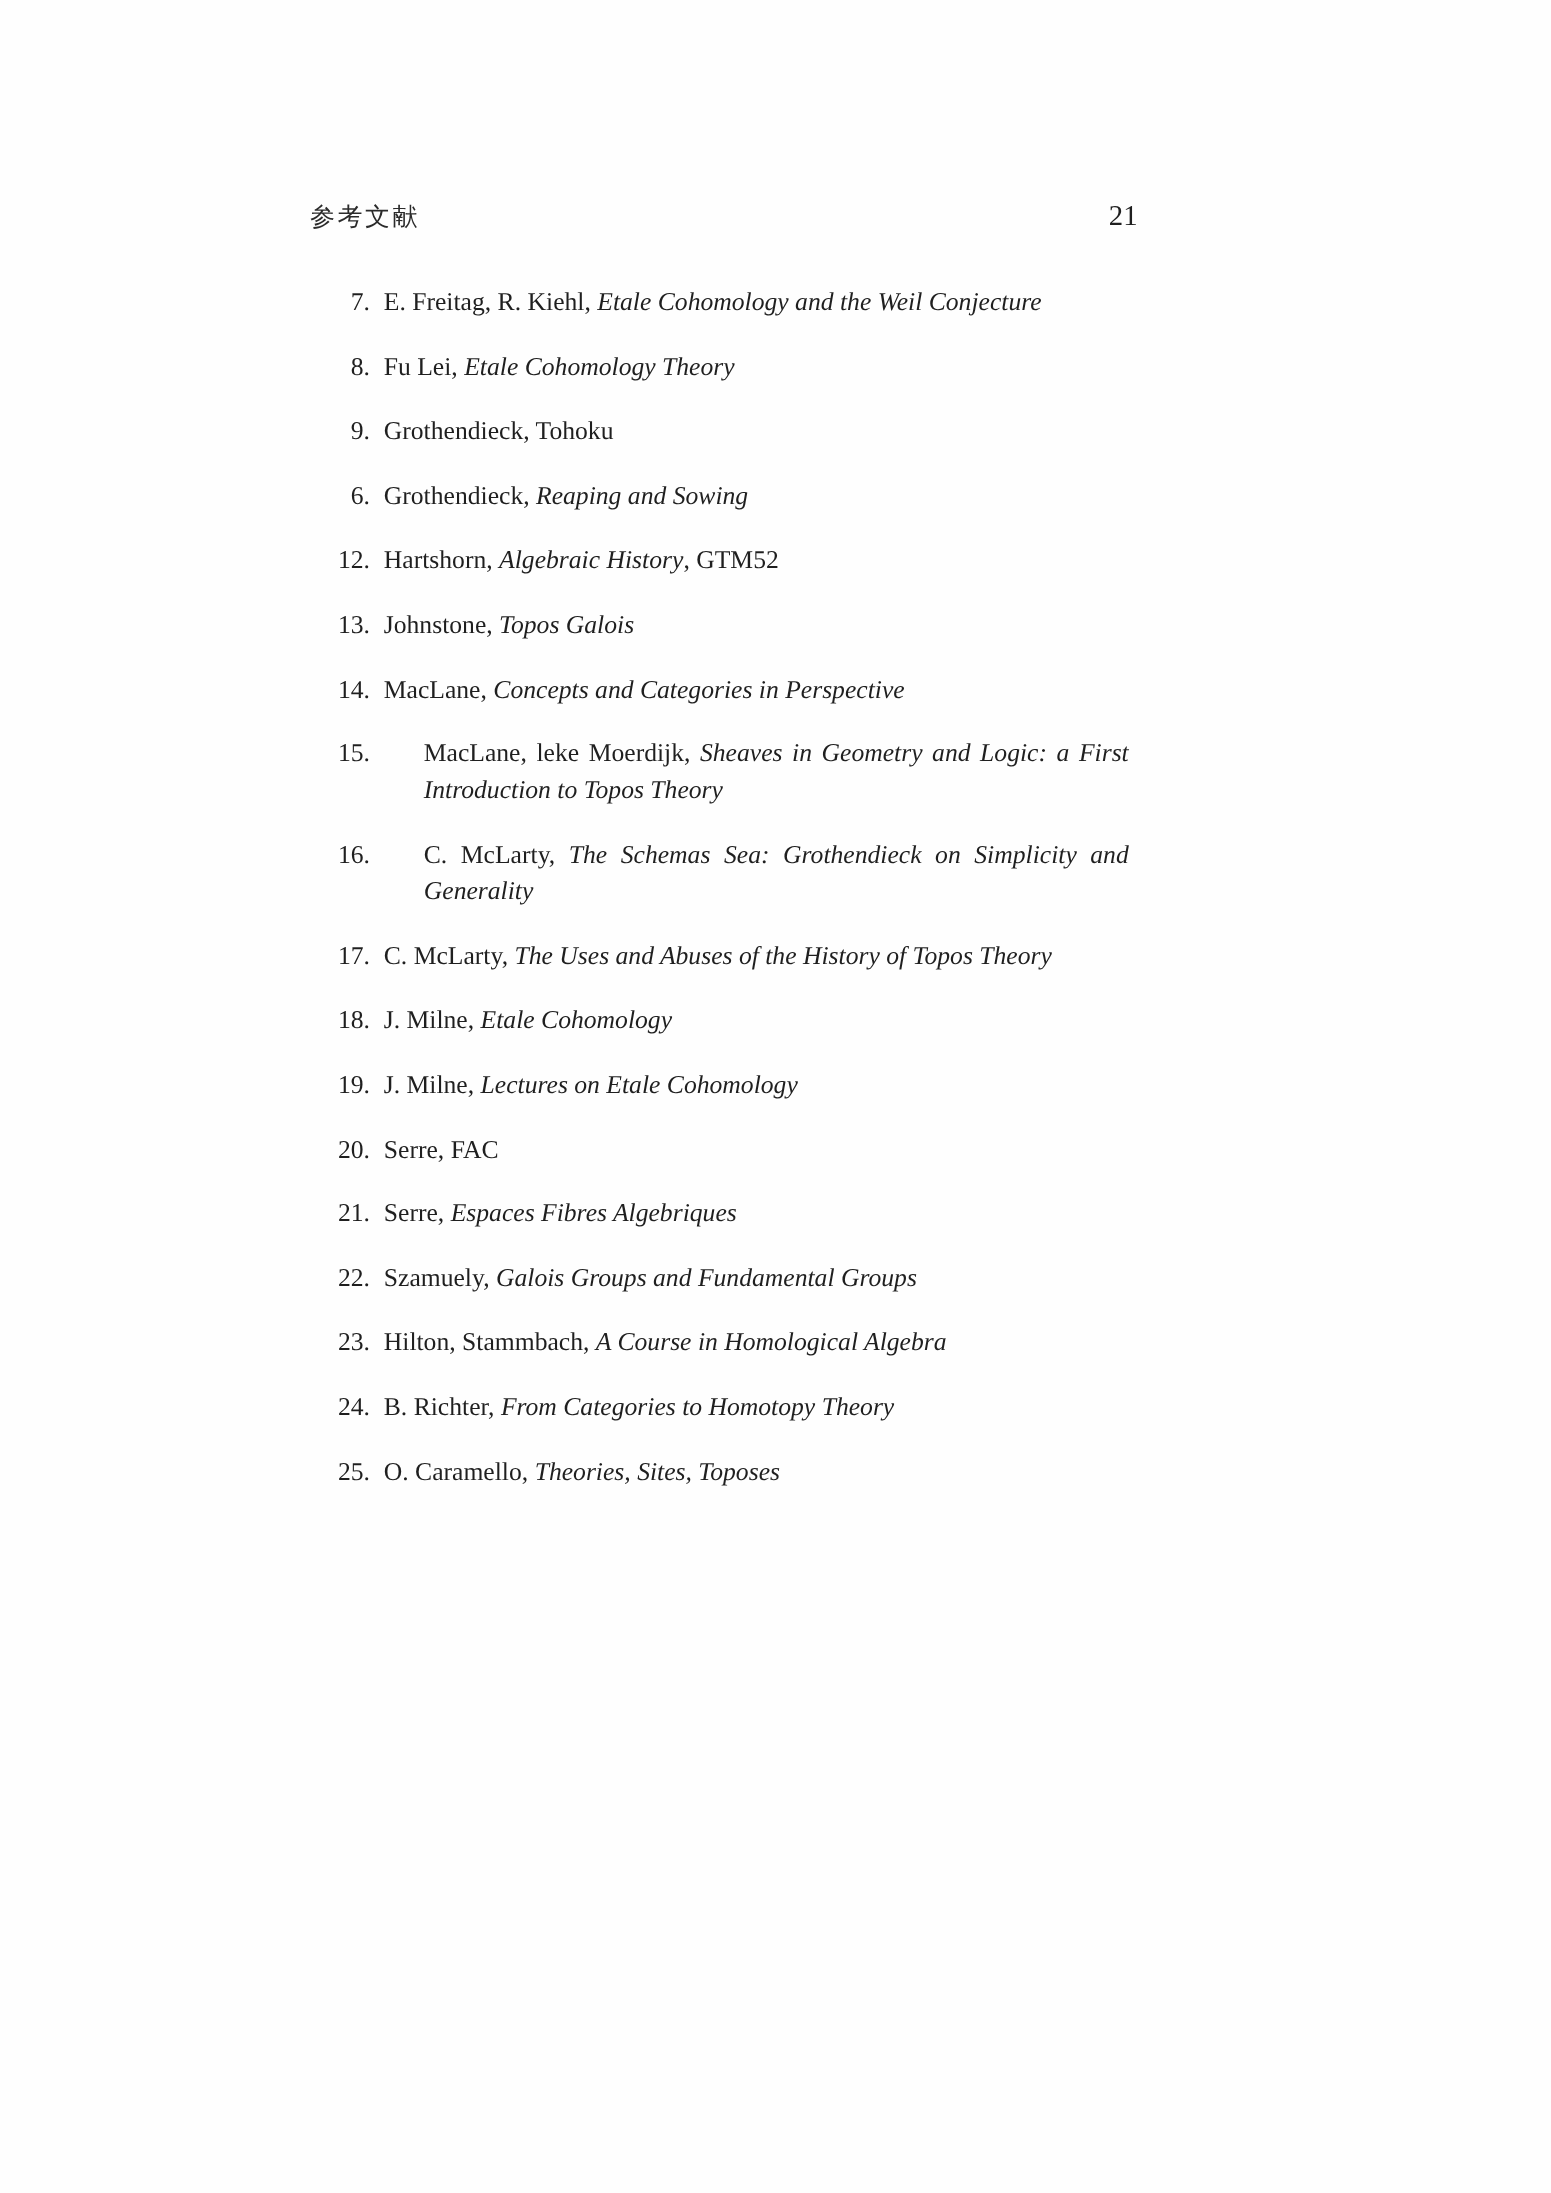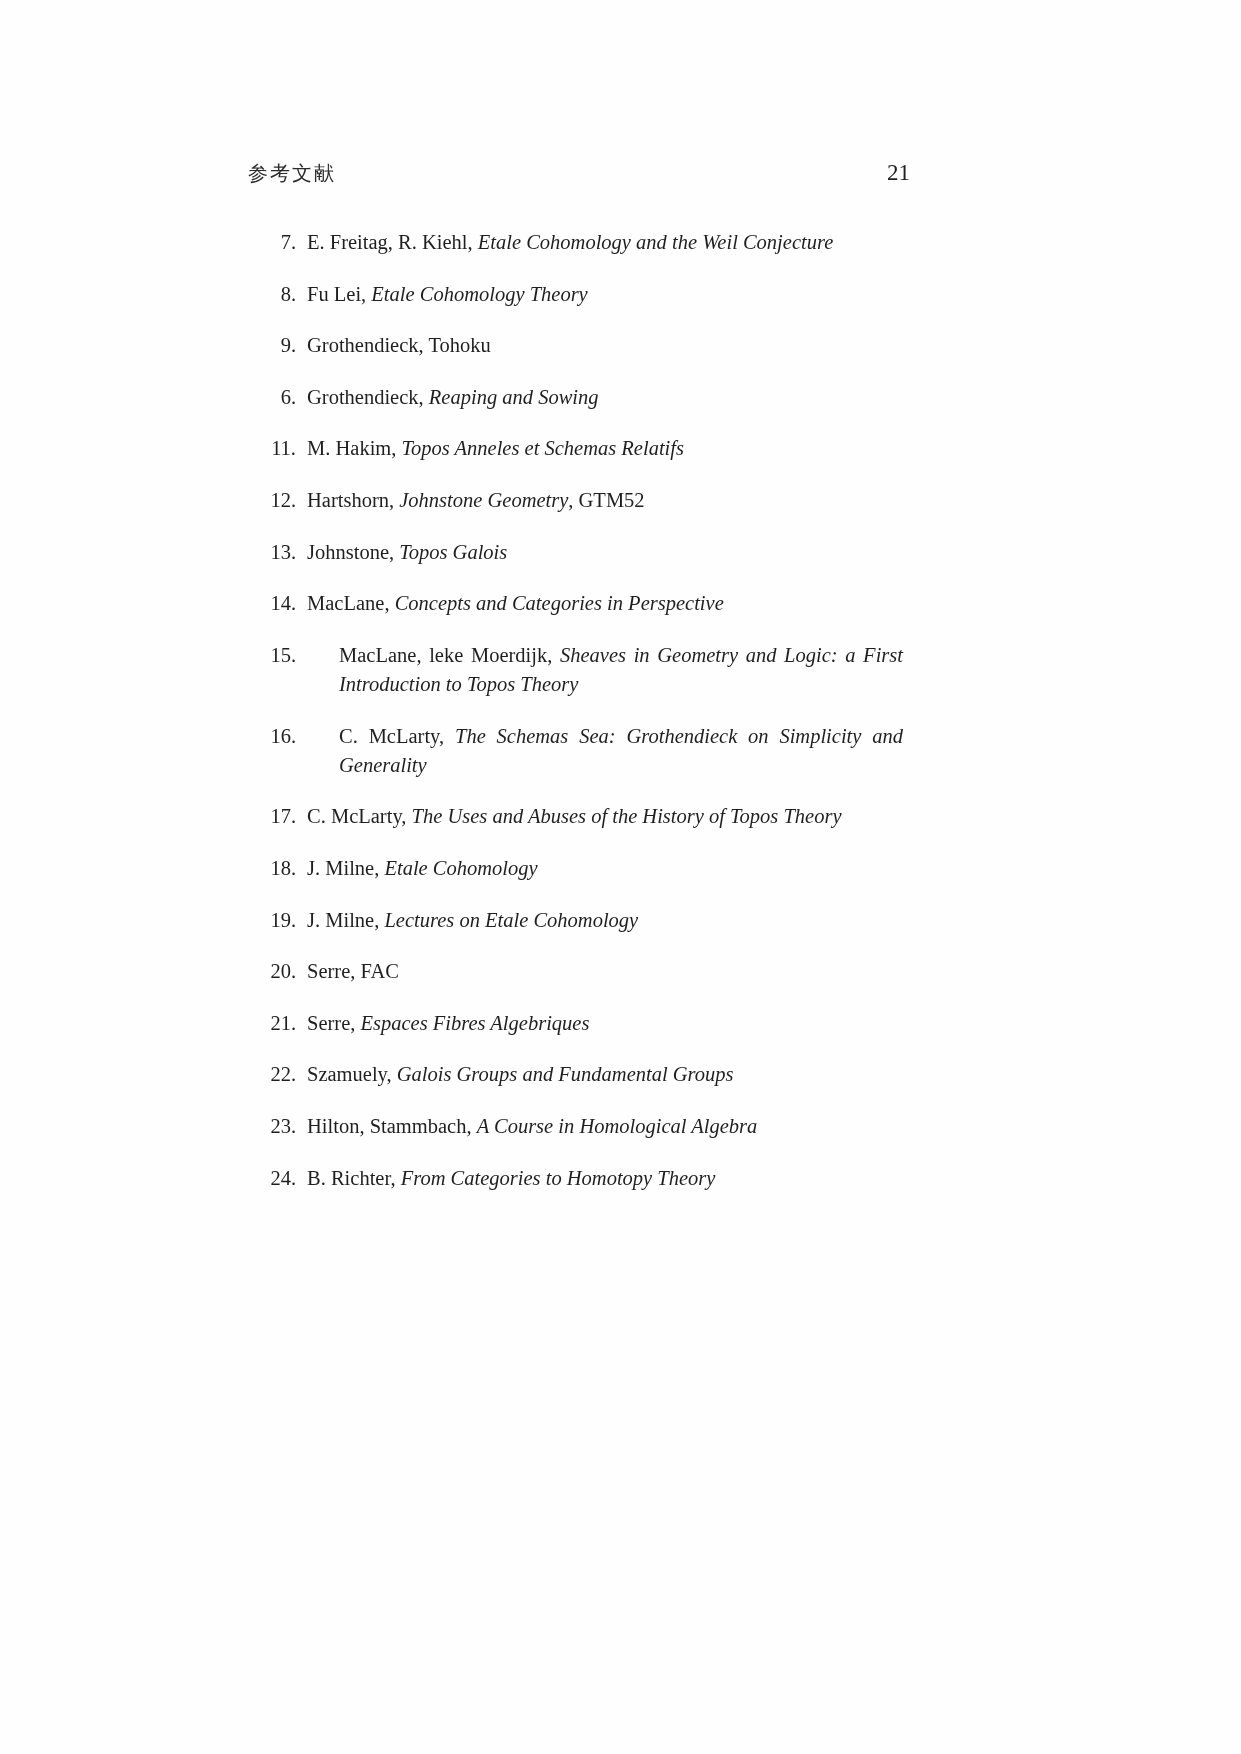--- a/index.html
+++ b/index.html
@@ -108,26 +108,22 @@
       </div>
       <div class="bibitem">
         <div class="bibnum">9.</div>
         <div class="bibbody"><span>Grothendieck, Tohoku</span></div>
       </div>
       <div class="bibitem">
         <div class="bibnum">6.</div>
         <div class="bibbody"><span>Grothendieck, </span><i class="ttl">Reaping and Sowing</i></div>
       </div>
       <div class="bibitem">
-        <div class="bibnum">11.</div>
-        <div class="bibbody"><span>M. Hakim, </span><i class="ttl">Topos Anneles et Schemas Relatifs</i></div>
-      </div>
-      <div class="bibitem">
         <div class="bibnum">12.</div>
-        <div class="bibbody"><span>Hartshorn, </span><i class="ttl">Johnstone Geometry</i><span>, GTM52</span></div>
+        <div class="bibbody"><span>Hartshorn, </span><i class="ttl">Algebraic History</i><span>, GTM52</span></div>
       </div>
       <div class="bibitem">
         <div class="bibnum">13.</div>
         <div class="bibbody"><span>Johnstone, </span><i class="ttl">Topos Galois</i></div>
       </div>
       <div class="bibitem">
         <div class="bibnum">14.</div>
         <div class="bibbody"><span>MacLane, </span><i class="ttl">Concepts and Categories in Perspective</i></div>
       </div>
       <div class="bibitem">
@@ -163,15 +159,19 @@
         <div class="bibbody"><span>Szamuely, </span><i class="ttl">Galois Groups and Fundamental Groups</i></div>
       </div>
       <div class="bibitem">
         <div class="bibnum">23.</div>
         <div class="bibbody"><span>Hilton, Stammbach, </span><i class="ttl">A Course in Homological Algebra</i></div>
       </div>
       <div class="bibitem">
         <div class="bibnum">24.</div>
         <div class="bibbody"><span>B. Richter, </span><i class="ttl">From Categories to Homotopy Theory</i></div>
       </div>
+      <div class="bibitem">
+        <div class="bibnum">25.</div>
+        <div class="bibbody"><span>O. Caramello, </span><i class="ttl">Theories, Sites, Toposes</i></div>
+      </div>
     </div>
 
 </div>
 
 </body></html>

